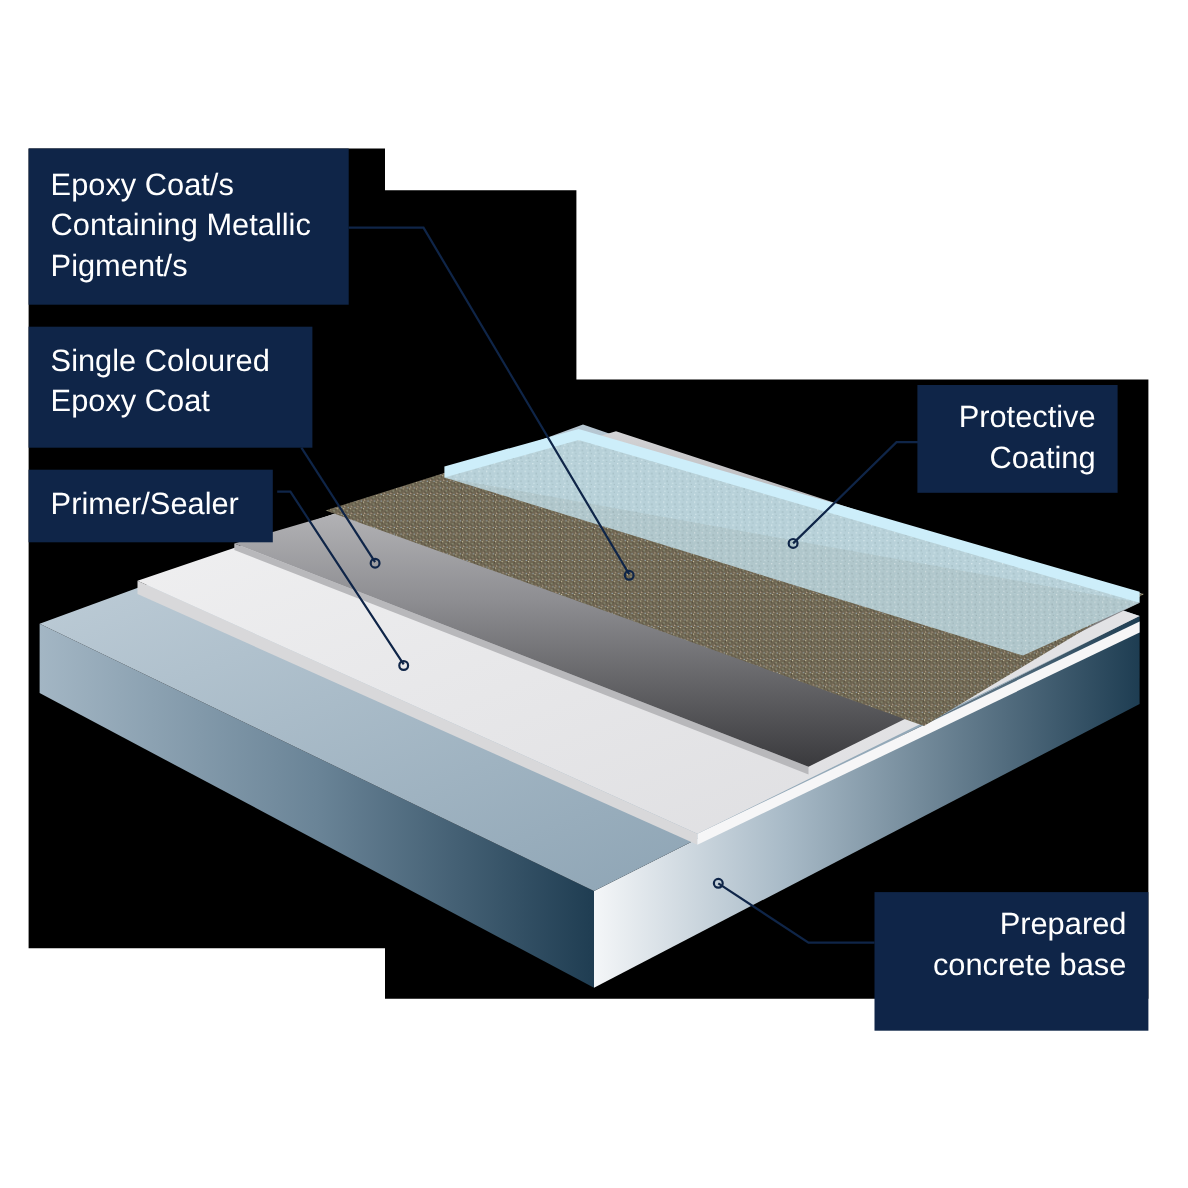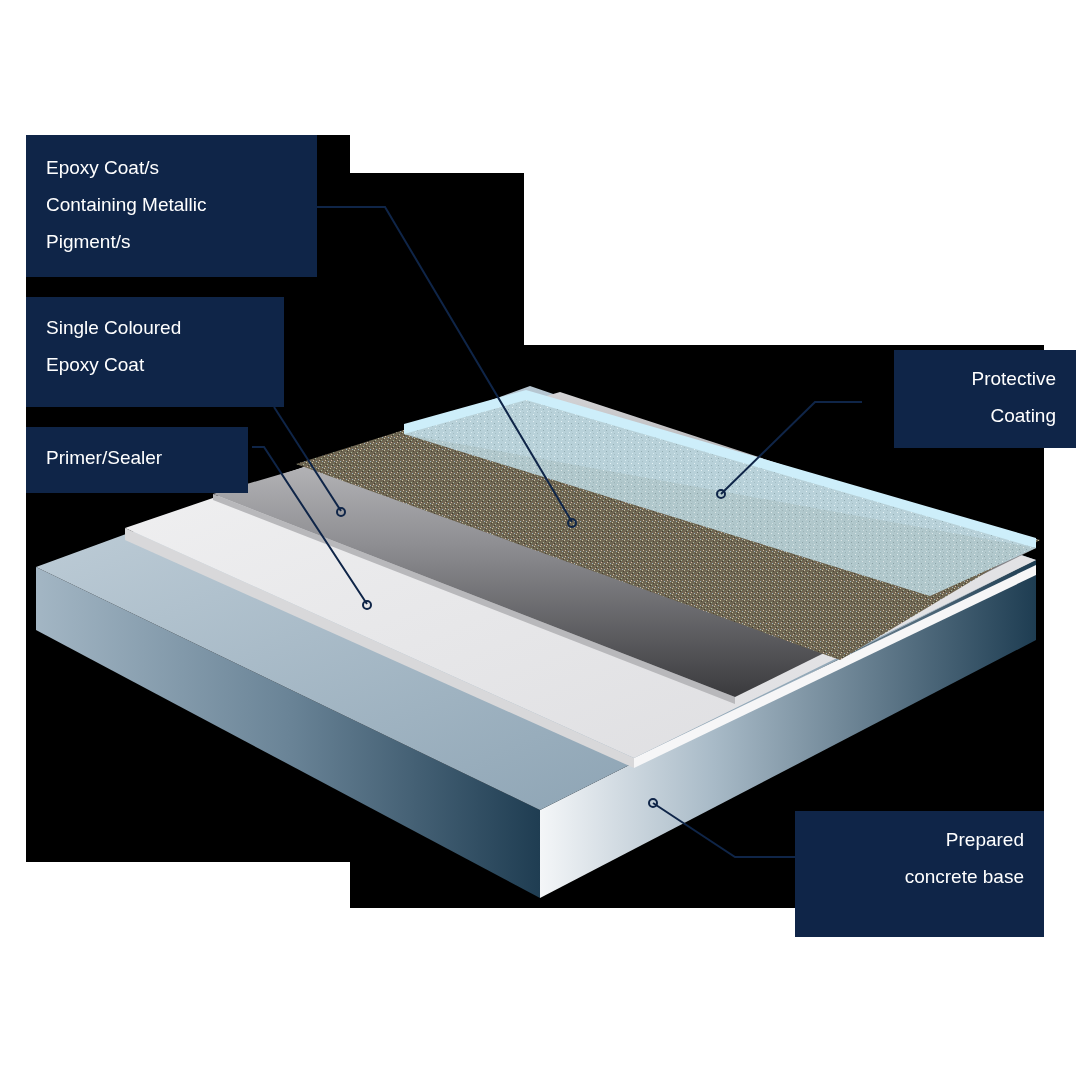--- a/index.html
+++ b/index.html
@@ -1,20 +1,20 @@
 <!DOCTYPE html>
 <html><head>
 <meta charset="utf-8">
 <style>
   html, body { margin: 0; padding: 0; background: #ffffff; }
   body { width: 1080px; height: 1080px; position: relative; overflow: hidden; font-family: "Liberation Sans", sans-serif; }
   #stage { position: absolute; left: 0; top: 0; width: 1080px; height: 1080px; }
   .label {
     position: absolute; background: #0f2548; color: #ffffff;
-    font-family: "Liberation Sans", sans-serif; font-size: 19px; line-height: 37px;
+    font-family: "Liberation Sans", sans-serif; font-size: 28px; line-height: 37px;
     box-sizing: border-box; white-space: pre-line;
   }
   .label.left { text-align: left; padding-left: 20px; }
   .label.right { text-align: right; padding-right: 20px; }
 </style>
 </head>
 <body>
 
 <div id="stage">
   <svg width="1080" height="1080" viewBox="0 0 1080 1080">
@@ -98,18 +98,18 @@
 
   <div class="label left" style="left:26px; top:135px; width:291px; height:142px; padding-top:14px;">Epoxy Coat/s
 Containing Metallic
 Pigment/s</div>
 
   <div class="label left" style="left:26px; top:427px; width:222px; height:66px; padding-top:12px;">Primer/Sealer</div>
 
   <div class="label left" style="left:26px; top:297px; width:258px; height:110px; padding-top:12px;">Single Coloured
 Epoxy Coat</div>
 
-  <div class="label right" style="left:894px; top:350px; width:182px; height:98px; padding-top:10px;">Protective
+  <div class="label right" style="left:834px; top:350px; width:182px; height:98px; padding-top:10px;">Protective
 Coating</div>
 
   <div class="label right" style="left:795px; top:811px; width:249px; height:126px; padding-top:10px;">Prepared
 concrete base</div>
 </div>
 
 </body></html>

